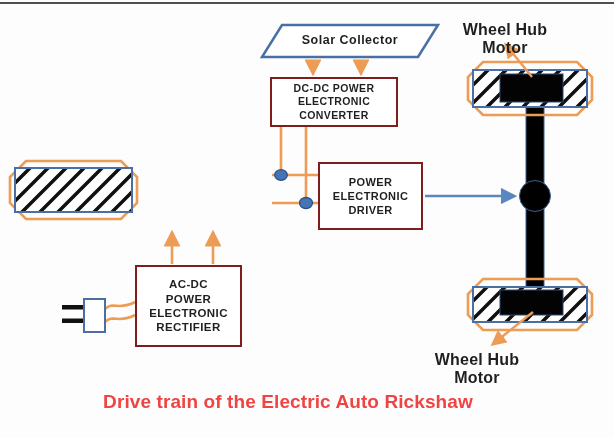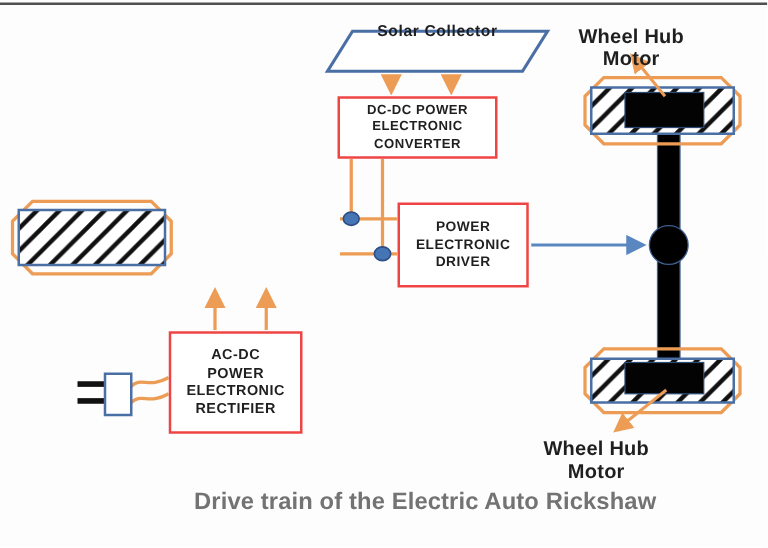--- a/index.html
+++ b/index.html
@@ -3,38 +3,38 @@
 <meta charset="utf-8">
 <style>
   html,body{margin:0;padding:0;background:#ffffff;}
   .stage{
     position:relative;width:614px;height:438px;background:#fdfdfd;
     font-family:"Liberation Sans",sans-serif;overflow:hidden;
   }
   .topline{position:absolute;left:0;top:2px;width:614px;height:2px;background:#4f4f4f;}
   svg.art{position:absolute;left:0;top:0;}
   .box{
-    position:absolute;box-sizing:border-box;border:2px solid #ef4444;background:#ffffff;
+    position:absolute;box-sizing:border-box;border:2px solid #7f1d1d;background:#ffffff;
     display:flex;align-items:center;justify-content:center;text-align:center;
     font-weight:bold;color:#1f1f1f;white-space:pre-line;letter-spacing:0.4px;
   }
   .box-converter{left:270px;top:77px;width:128px;height:50px;font-size:10.5px;line-height:1.25;}
   .box-battery{left:155px;top:155px;width:117px;height:71px;font-size:12px;line-height:1.3;}
   .box-driver{left:318px;top:162px;width:105px;height:68px;font-size:11px;line-height:1.3;}
   .box-acdc{left:135px;top:265px;width:107px;height:82px;font-size:11.5px;line-height:1.25;}
   .floatlabel{
     position:absolute;font-weight:bold;color:#1f1f1f;font-size:16px;text-align:center;
     letter-spacing:0.2px;
   }
-  .solar-label{left:275px;top:18px;width:150px;font-size:12.5px;letter-spacing:0.5px;}
+  .solar-label{left:275px;top:33px;width:150px;font-size:12.5px;letter-spacing:0.5px;}
   .hub-label-top{left:440px;top:21px;width:130px;}
   .hub-label-bottom{left:418px;top:351px;width:118px;}
   .caption{
-    position:absolute;left:93px;top:391px;width:390px;text-align:right;
-    font-weight:bold;font-size:19px;color:#737373;letter-spacing:0.1px;margin-left:42px;
+    position:absolute;left:93px;top:391px;width:390px;text-align:center;
+    font-weight:bold;font-size:19px;color:#ef4444;letter-spacing:0.1px;
   }
 </style>
 </head>
 <body>
 
 <div class="stage">
 
   <div class="topline"></div>
 
   <svg class="art" width="614" height="438" viewBox="0 0 614 438">

